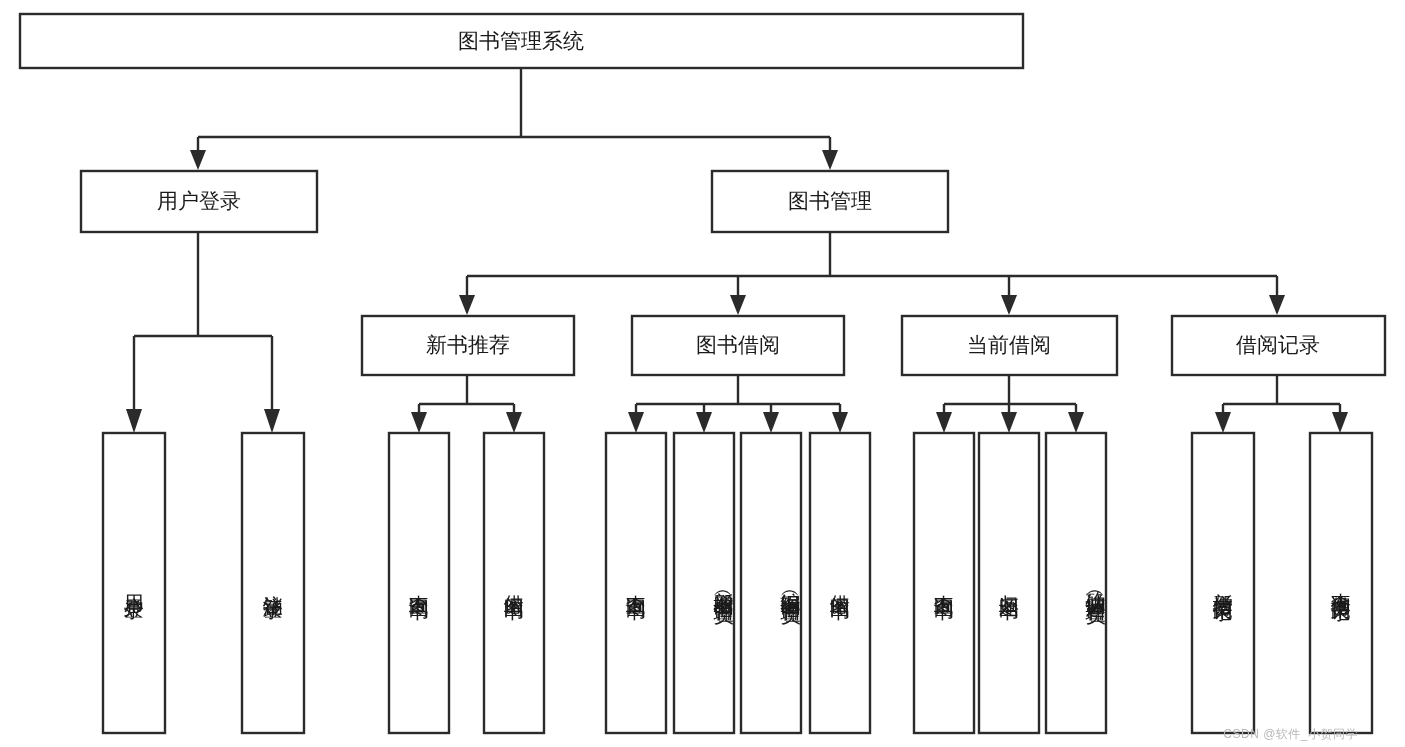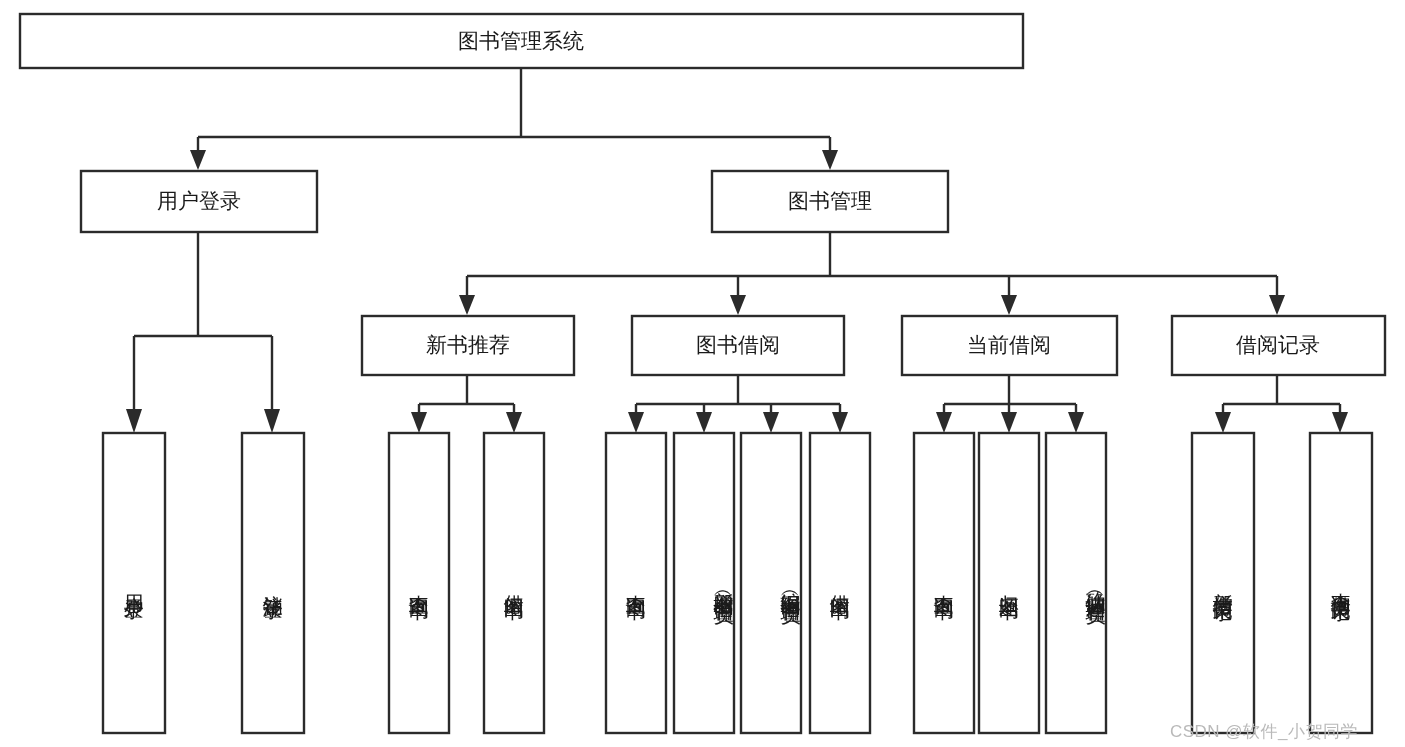--- a/index.html
+++ b/index.html
@@ -60,21 +60,21 @@
     letter-spacing: 2px;
     text-align: center;
     white-space: nowrap;
     pointer-events: none;
   }
   .watermark {
     position: absolute;
     right: 8px;
     bottom: 4px;
     font-family: "Liberation Sans", "DejaVu Sans", sans-serif;
-    font-size: 17px;
+    font-size: 12px;
     color: #b9b9b9;
     letter-spacing: 0.5px;
     white-space: nowrap;
   }
 </style>
 </head>
 <body>
 
 <div id="diagram-root">
 

